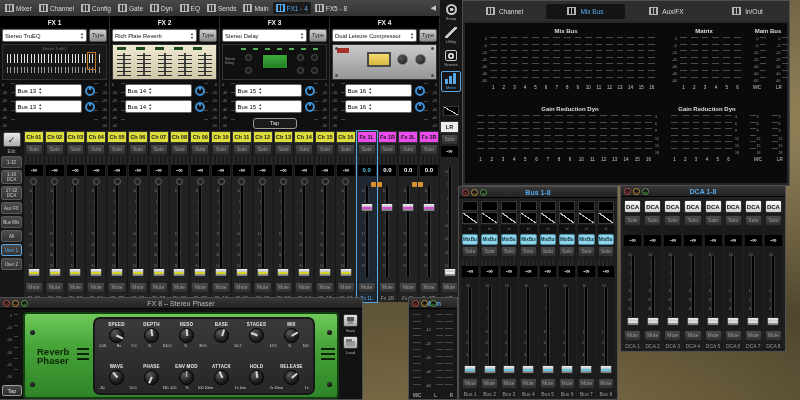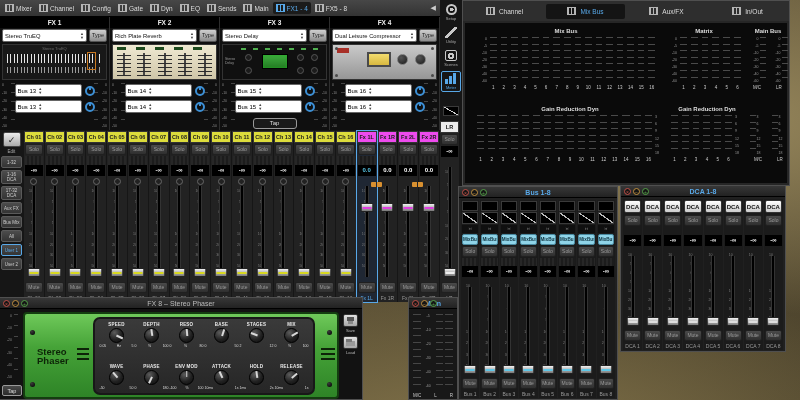--- a/index.html
+++ b/index.html
@@ -1789,21 +1789,21 @@
           <span>-40</span>
           <span>-50</span>
         </div>
       <div class="tapbtn2">Tap</div>
     </div>
     <div class="pdevice">
       <div class="screw" style="top:16px;left:5px"></div>
       <div class="screw" style="bottom:10px;left:5px"></div>
       <div class="screw" style="top:16px;right:5px"></div>
       <div class="screw" style="bottom:10px;right:5px"></div>
-      <div class="plogo">Stereo
+      <div class="plogo">Reverb
 Phaser</div>
       <div class="stripes"></div>
       <div class="ppanel">
         <div class="krow r1">
 
             <div class="kcell">
               <div class="klabel">SPEED</div>
               <div class="knob"></div>
               <div class="krange">
                 <span>0.05</span>

